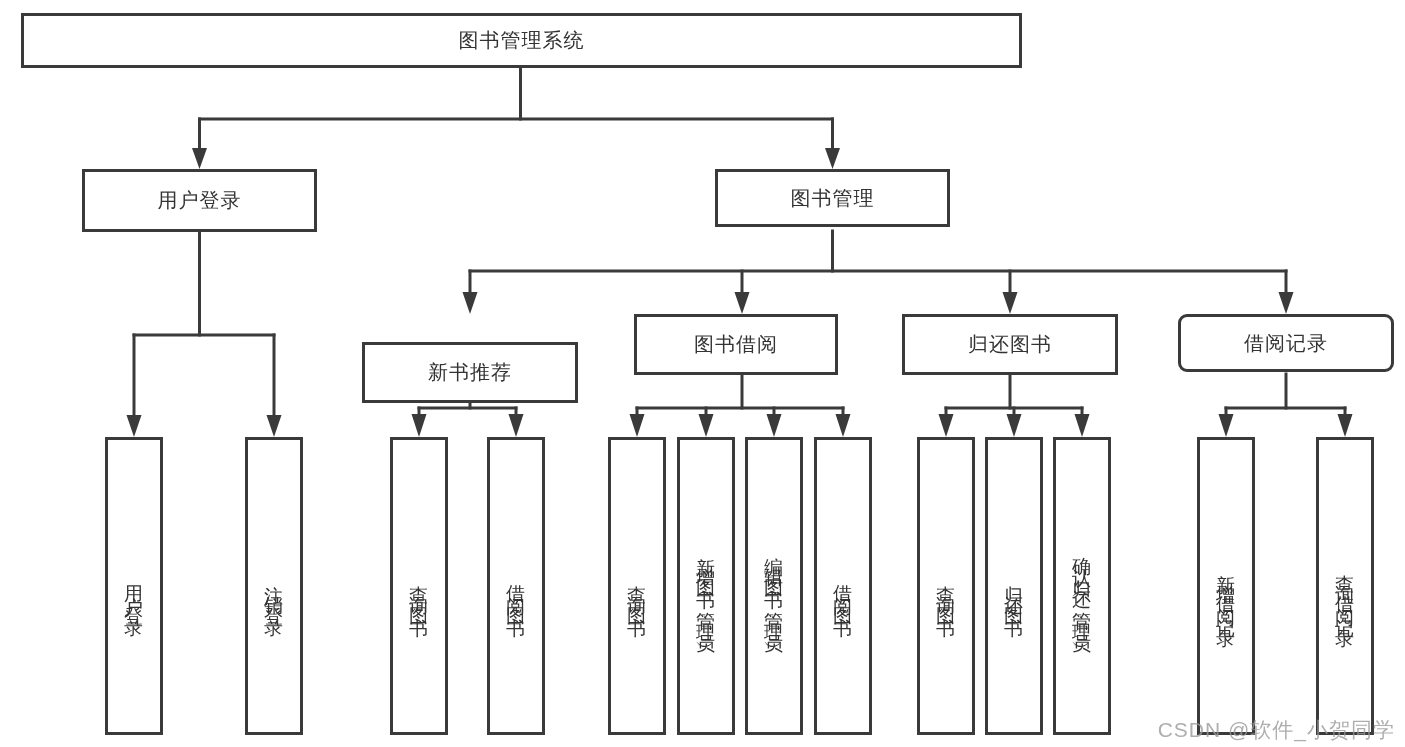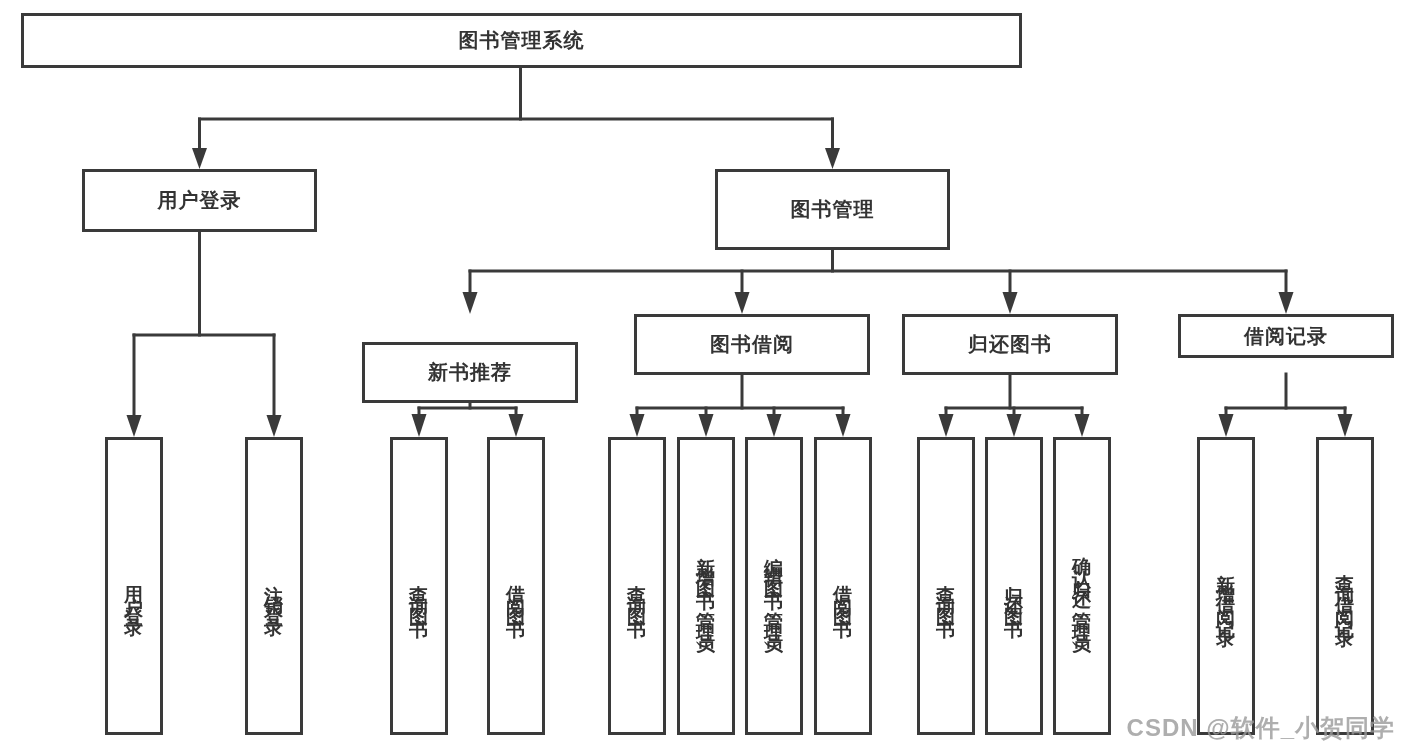--- a/index.html
+++ b/index.html
@@ -3,21 +3,20 @@
 <meta charset="utf-8">
 <style>
   html, body { margin: 0; padding: 0; background: #ffffff; }
   #stage {
     position: relative;
     width: 1405px;
     height: 747px;
     background: #ffffff;
     font-family: "Liberation Sans", sans-serif;
     overflow: hidden;
-    font-weight: bold;
   }
   #wires { position: absolute; left: 0; top: 0; z-index: 1; }
   .box {
     position: absolute;
     box-sizing: border-box;
     background: #ffffff;
     border: 3px solid #3a3a3a;
     display: flex;
     align-items: center;
     justify-content: center;
@@ -32,21 +31,21 @@
     font-size: 19px;
     line-height: 1;
     letter-spacing: 11px;
     margin-bottom: -11px;
     white-space: nowrap;
   }
   #watermark {
     position: absolute;
     right: 10px;
     bottom: 3px;
-    font-size: 24px;
+    font-size: 21px;
     color: #9a9a9a;
     opacity: 0.8;
     z-index: 3;
     letter-spacing: 1px;
     white-space: nowrap;
   }
 </style>
 </head>
 <body>
 
@@ -128,34 +127,34 @@
     </g>
   </svg>
 
   <div class="box" style="left:21px; top:13px; width:1001px; height:55px;">
     <span class="hlabel">图书管理系统</span>
   </div>
 
   <div class="box" style="left:82px; top:169px; width:235px; height:63px;">
     <span class="hlabel">用户登录</span>
   </div>
-  <div class="box" style="left:715px; top:169px; width:235px; height:81px;">
+  <div class="box" style="left:715px; top:169px; width:235px; height:58px;">
     <span class="hlabel">图书管理</span>
   </div>
 
   <div class="box" style="left:362px; top:314px; width:216px; height:61px;margin-top:28px;">
     <span class="hlabel">新书推荐</span>
   </div>
-  <div class="box" style="left:634px; top:314px; width:236px; height:61px;">
+  <div class="box" style="left:634px; top:314px; width:204px; height:61px;">
     <span class="hlabel">图书借阅</span>
   </div>
   <div class="box" style="left:902px; top:314px; width:216px; height:61px;">
     <span class="hlabel">归还图书</span>
   </div>
-  <div class="box" style="left:1178px; top:314px; width:216px; height:44px;">
+  <div class="box" style="left:1178px; top:314px; width:216px; height:58px;border-radius:9px;">
     <span class="hlabel">借阅记录</span>
   </div>
 
   <div class="box leaf" style="left:105px;">
     <span class="vtext">用户登录</span>
   </div>
   <div class="box leaf" style="left:245px;">
     <span class="vtext">注销登录</span>
   </div>
 

